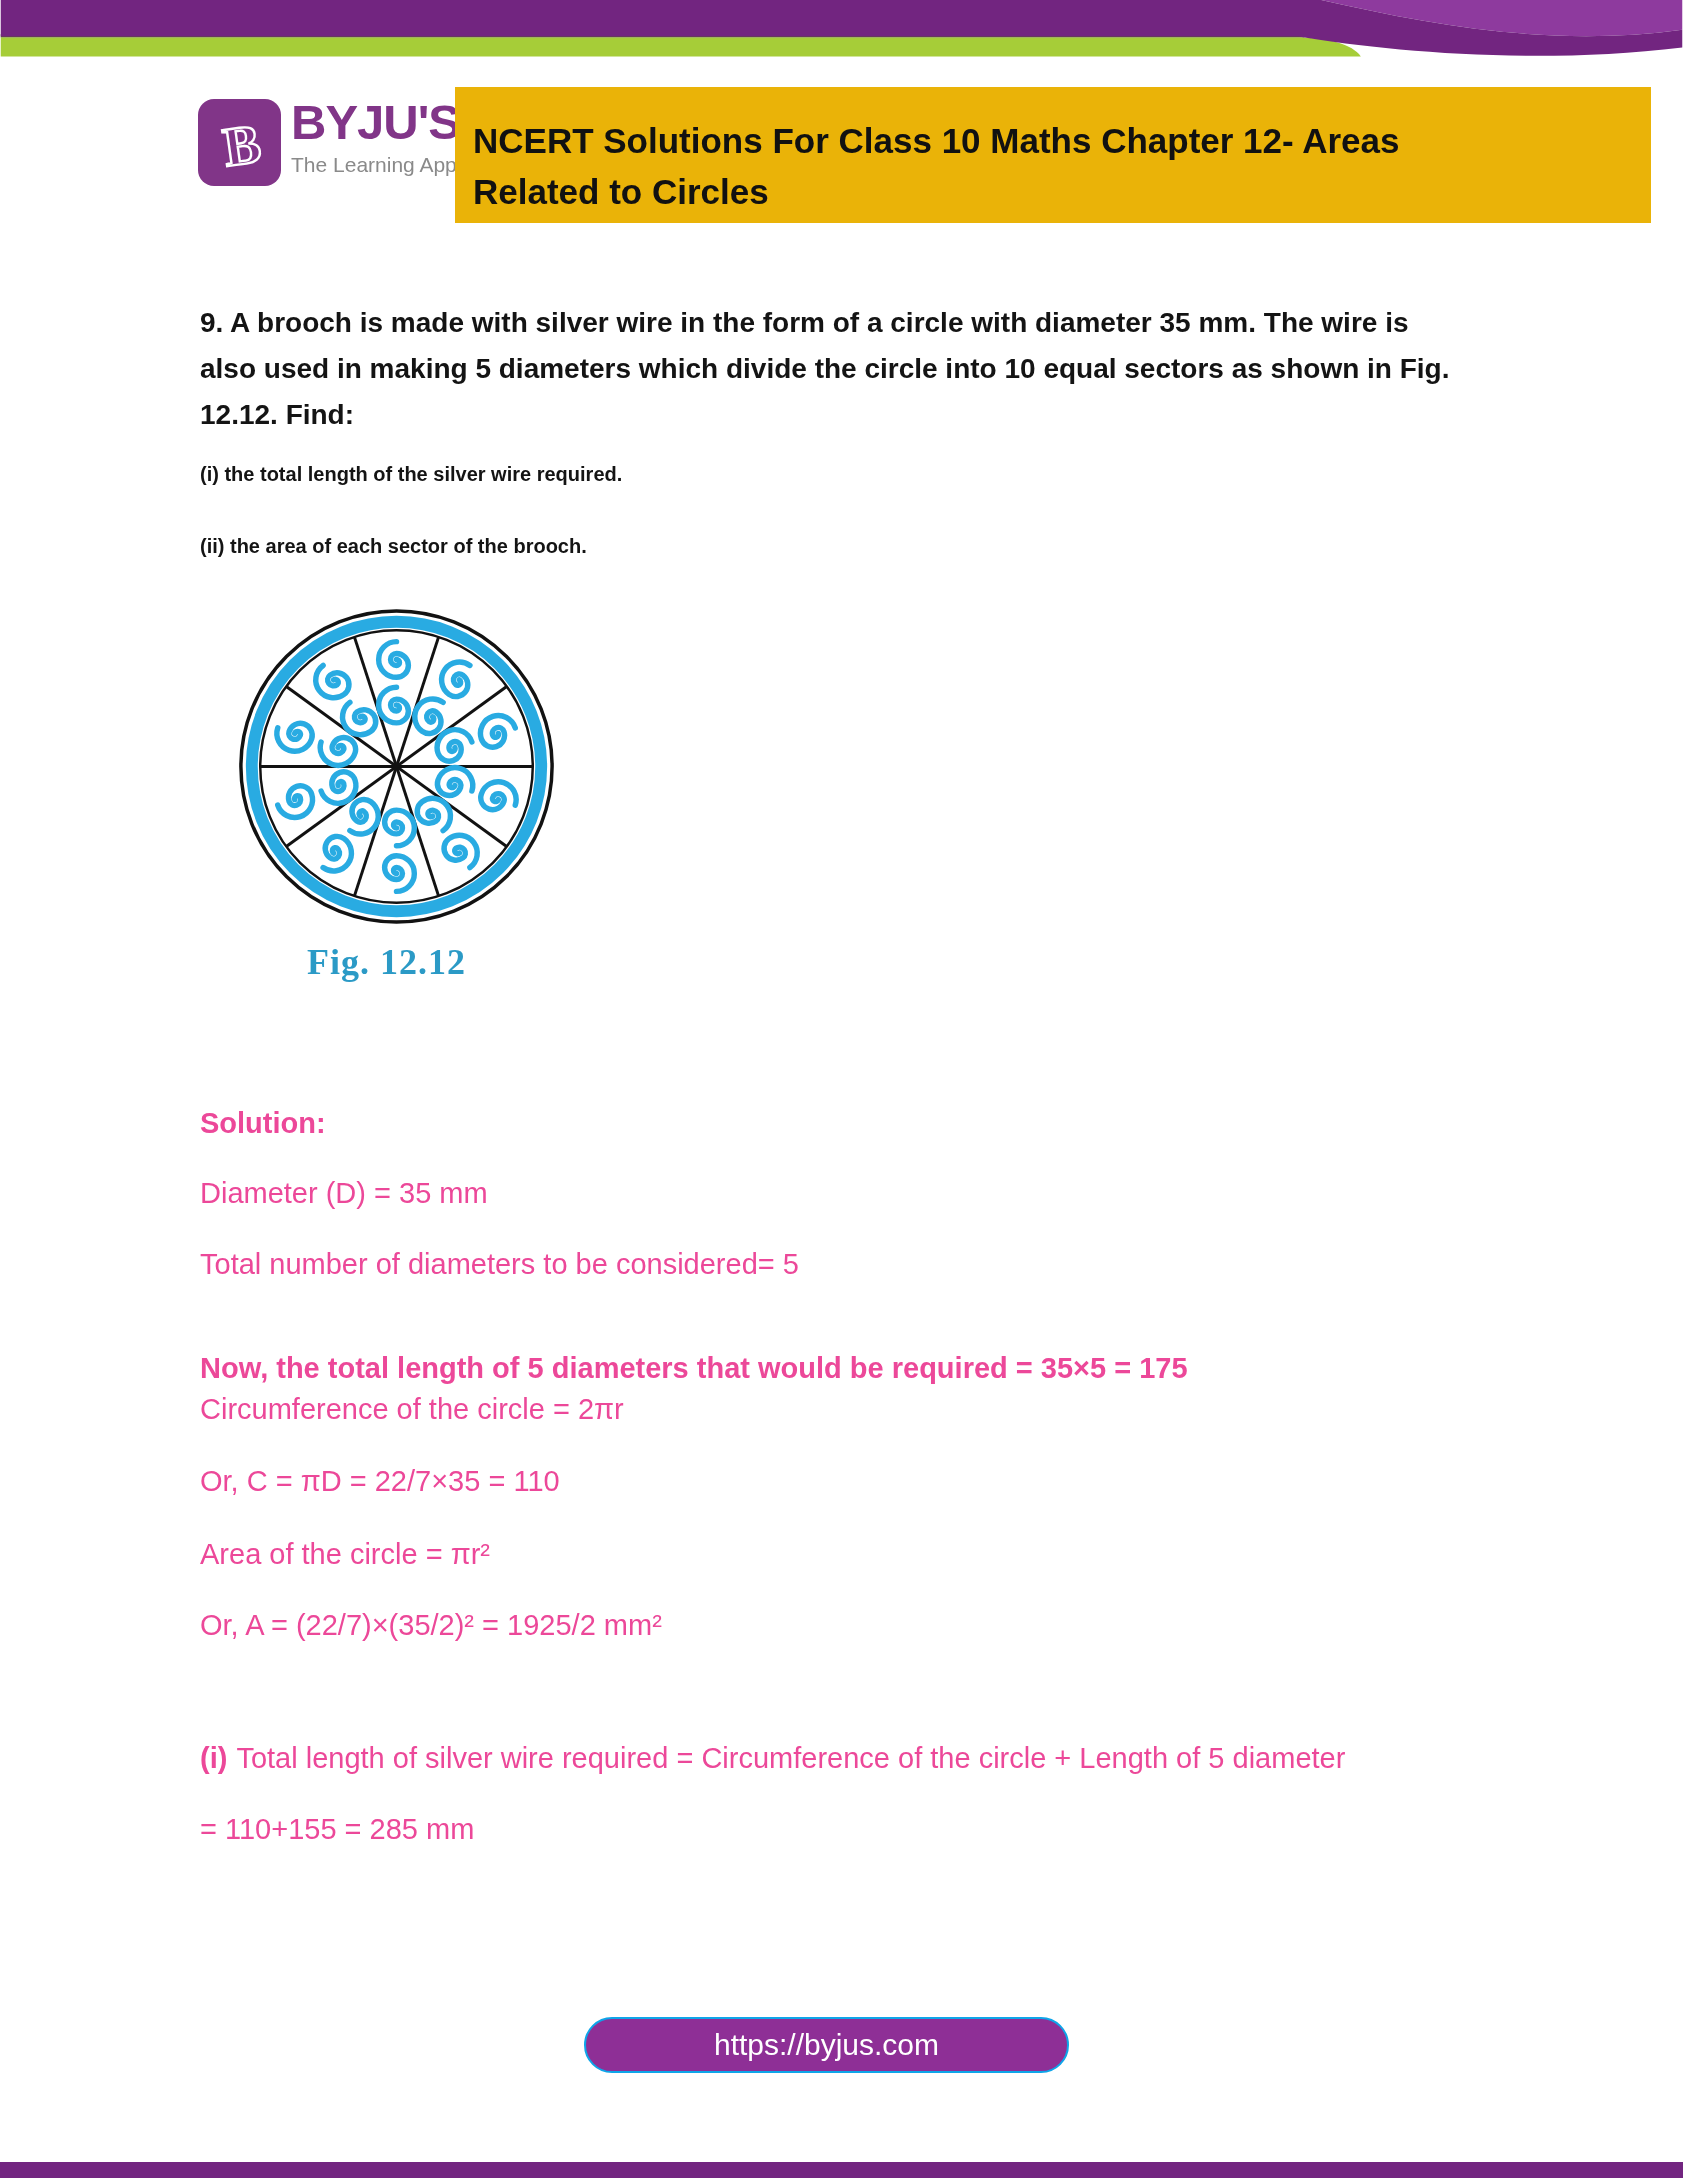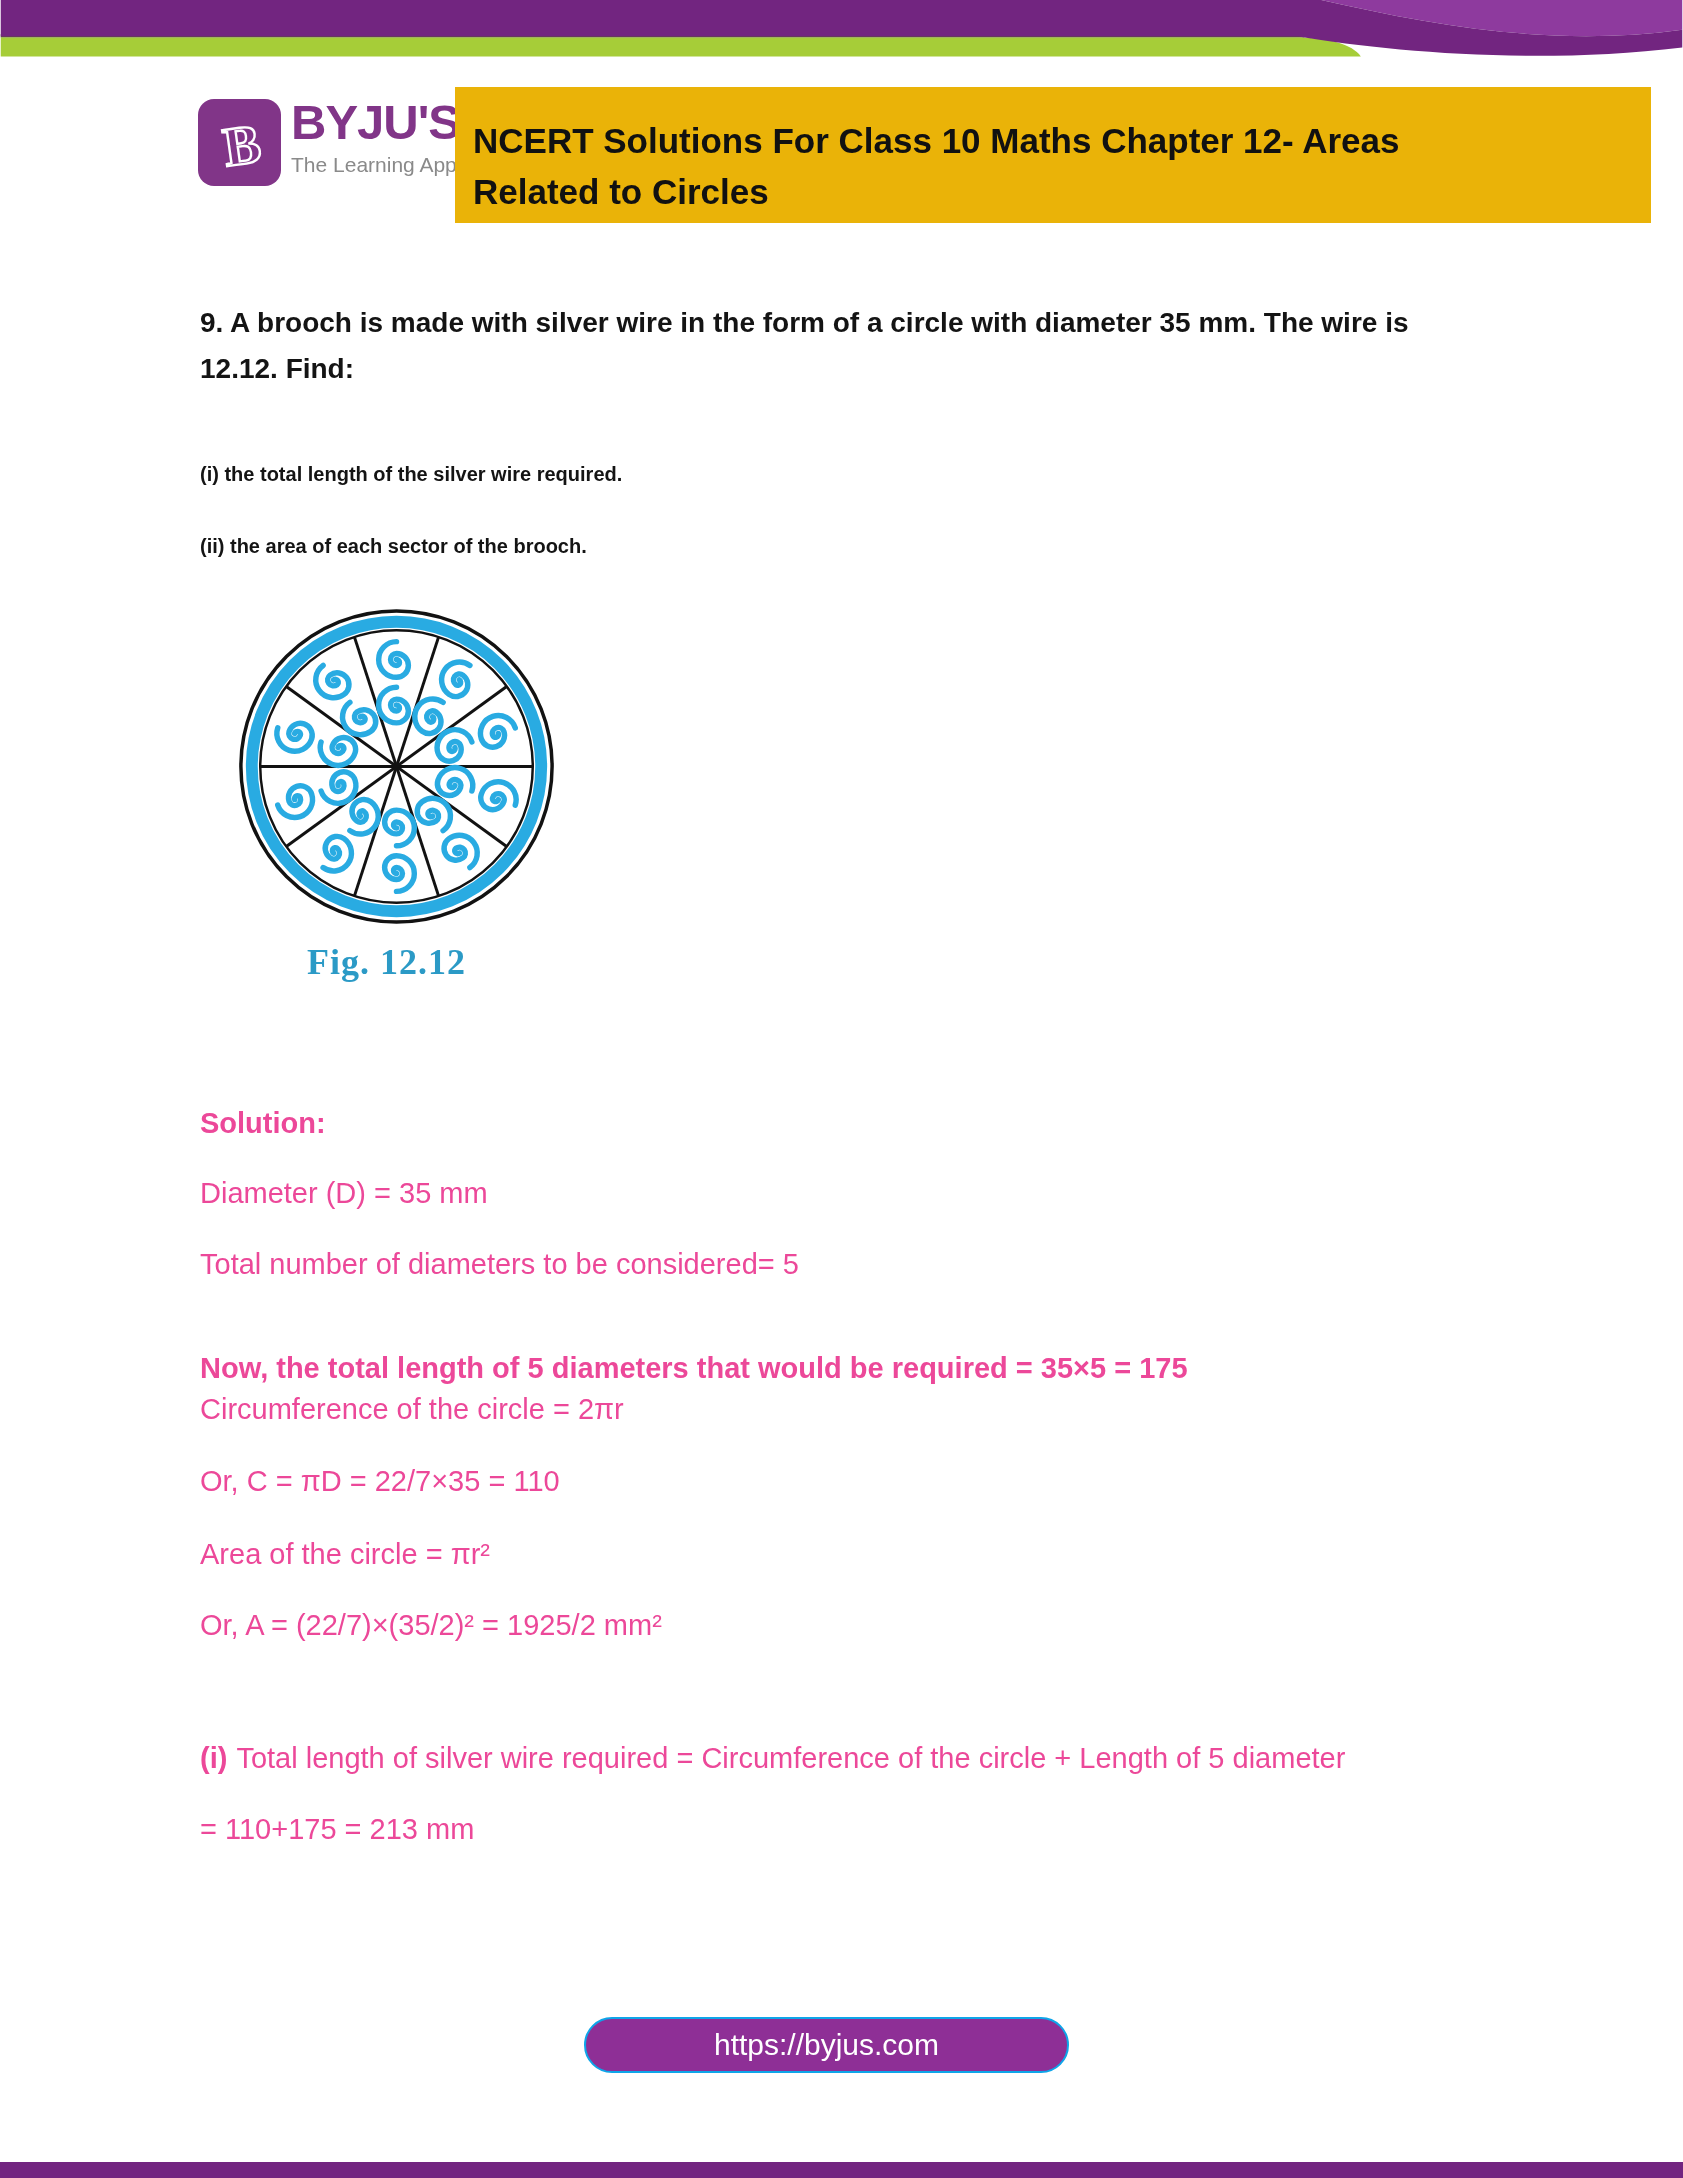--- a/index.html
+++ b/index.html
@@ -73,20 +73,21 @@
   <div class="logo-tagline">The Learning App</div>
 </div>
 
 <div class="title-block">
   <div>NCERT Solutions For Class 10 Maths Chapter 12- Areas</div>
   <div>Related to Circles</div>
 </div>
 
 <div class="qblock">
   <div>9. A brooch is made with silver wire in the form of a circle with diameter 35 mm. The wire is</div>
+  <div>also used in making 5 diameters which divide the circle into 10 equal sectors as shown in Fig.</div>
   <div>12.12. Find:</div>
 </div>
 <div class="qitem i1">(i) the total length of the silver wire required.</div>
 <div class="qitem i2">(ii) the area of each sector of the brooch.</div>
 
 <div class="figure-wrap">
   <svg width="333" height="333" viewBox="-168 -168 336 336">
     <defs>
       <path id="spiral" d="M3,0 A3,3 0 0 1 -3,0 A6,6 0 0 1 9,0 A12,12 0 0 1 -15,0 A18,18 0 0 1 21,0" fill="none" stroke="#29abe2" stroke-width="5.5" stroke-linecap="round"></path>
     </defs>
@@ -134,17 +135,17 @@
 <div class="sline s2">Total number of diameters to be considered= 5</div>
 <div class="sline s3">Now, the total length of 5 diameters that would be required = 35×5 = 175</div>
 <div class="sline s4">Circumference of the circle = 2πr</div>
 <div class="sline s5">Or, C = πD = 22/7×35 = 110</div>
 <div class="sline s6">Area of the circle = πr²</div>
 <div class="sline s7">Or, A = (22/7)×(35/2)² = 1925/2 mm²</div>
 
 <div class="sline r1">
   <span class="bold">(i)</span><span class="rest">Total length of silver wire required = Circumference of the circle + Length of 5 diameter</span>
 </div>
-<div class="sline r2">= 110+175 = 213 mm</div>
+<div class="sline r2">= 110+155 = 285 mm</div>
 
 <a class="footer-btn" href="#">https://byjus.com</a>
 <div class="bottom-band"></div>
 
 
 </body></html>

